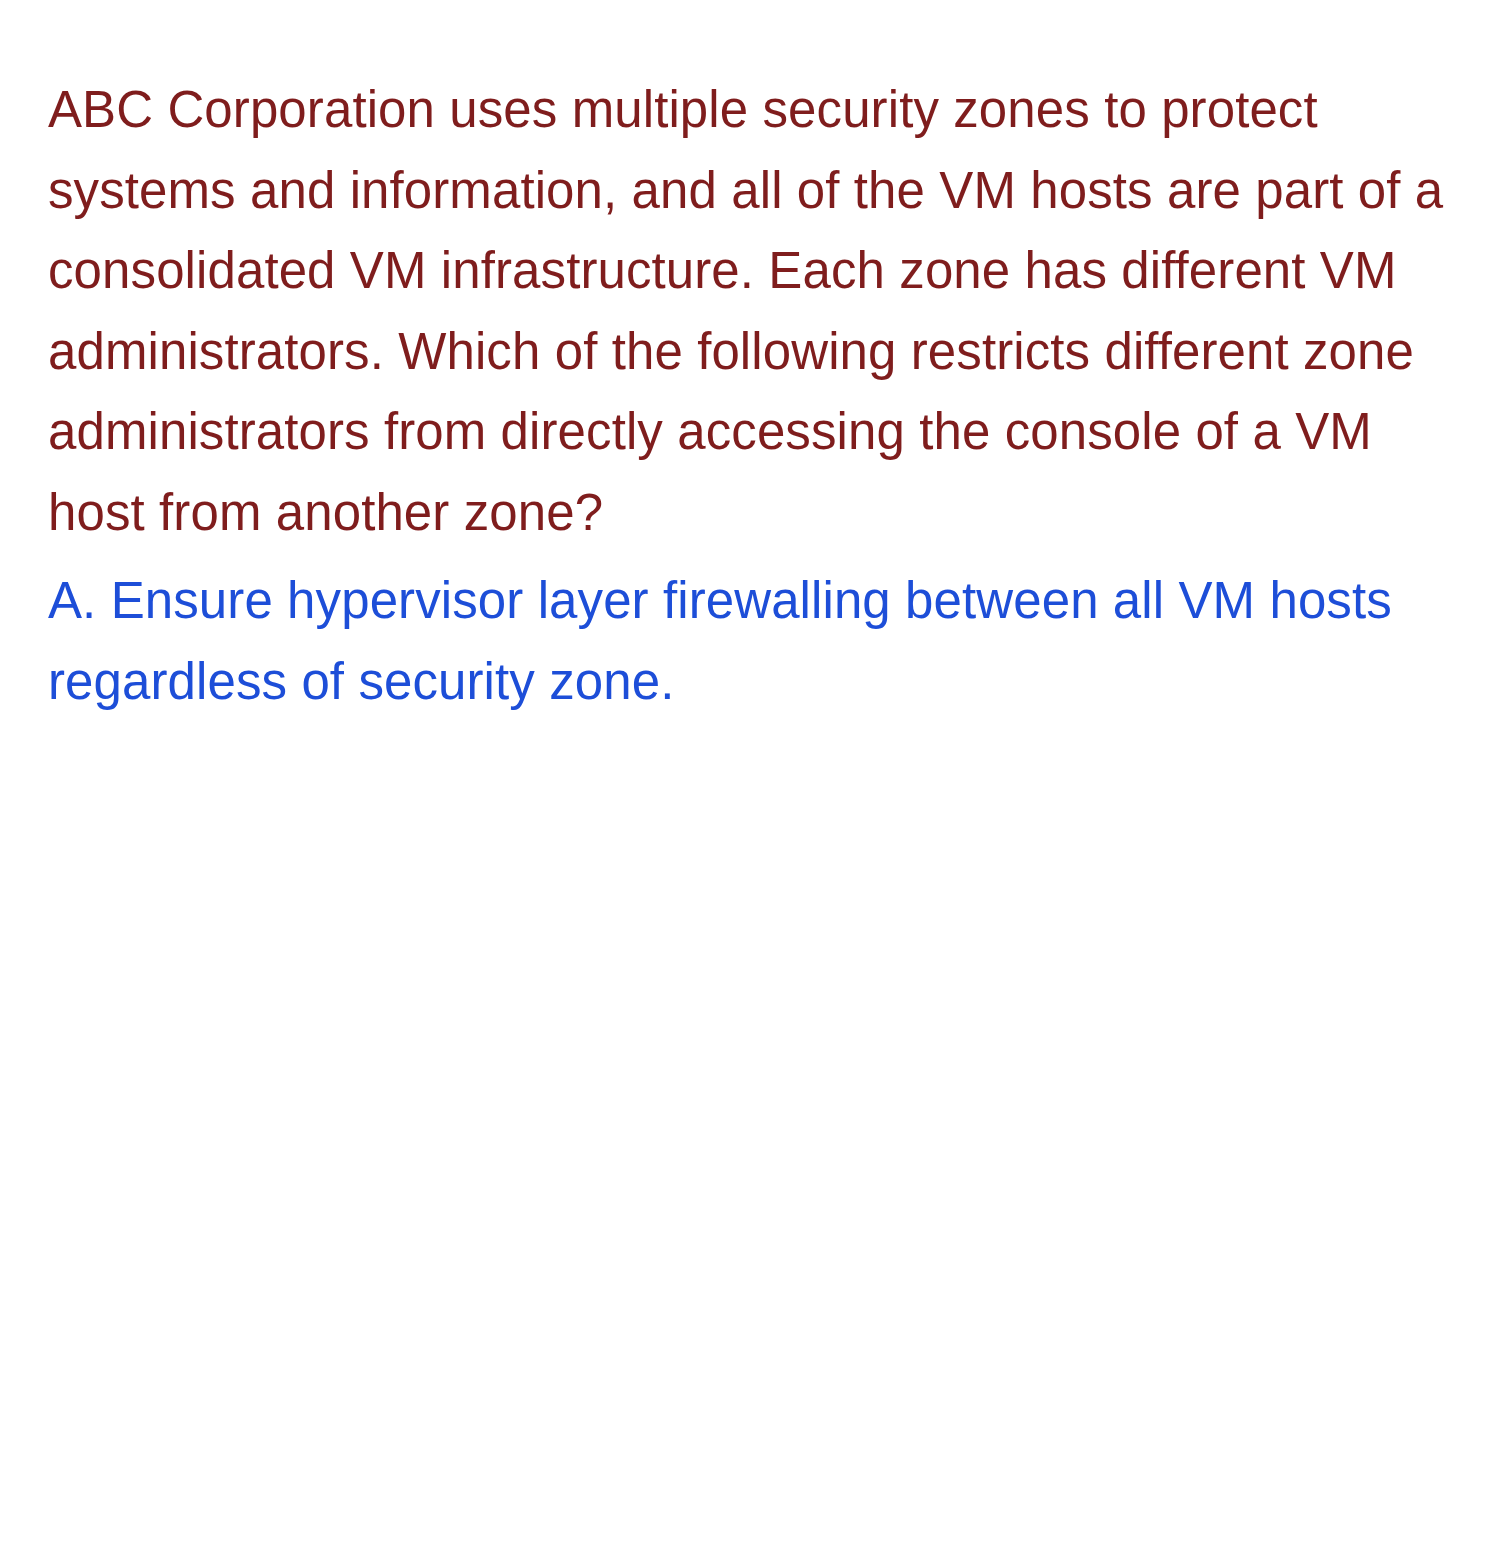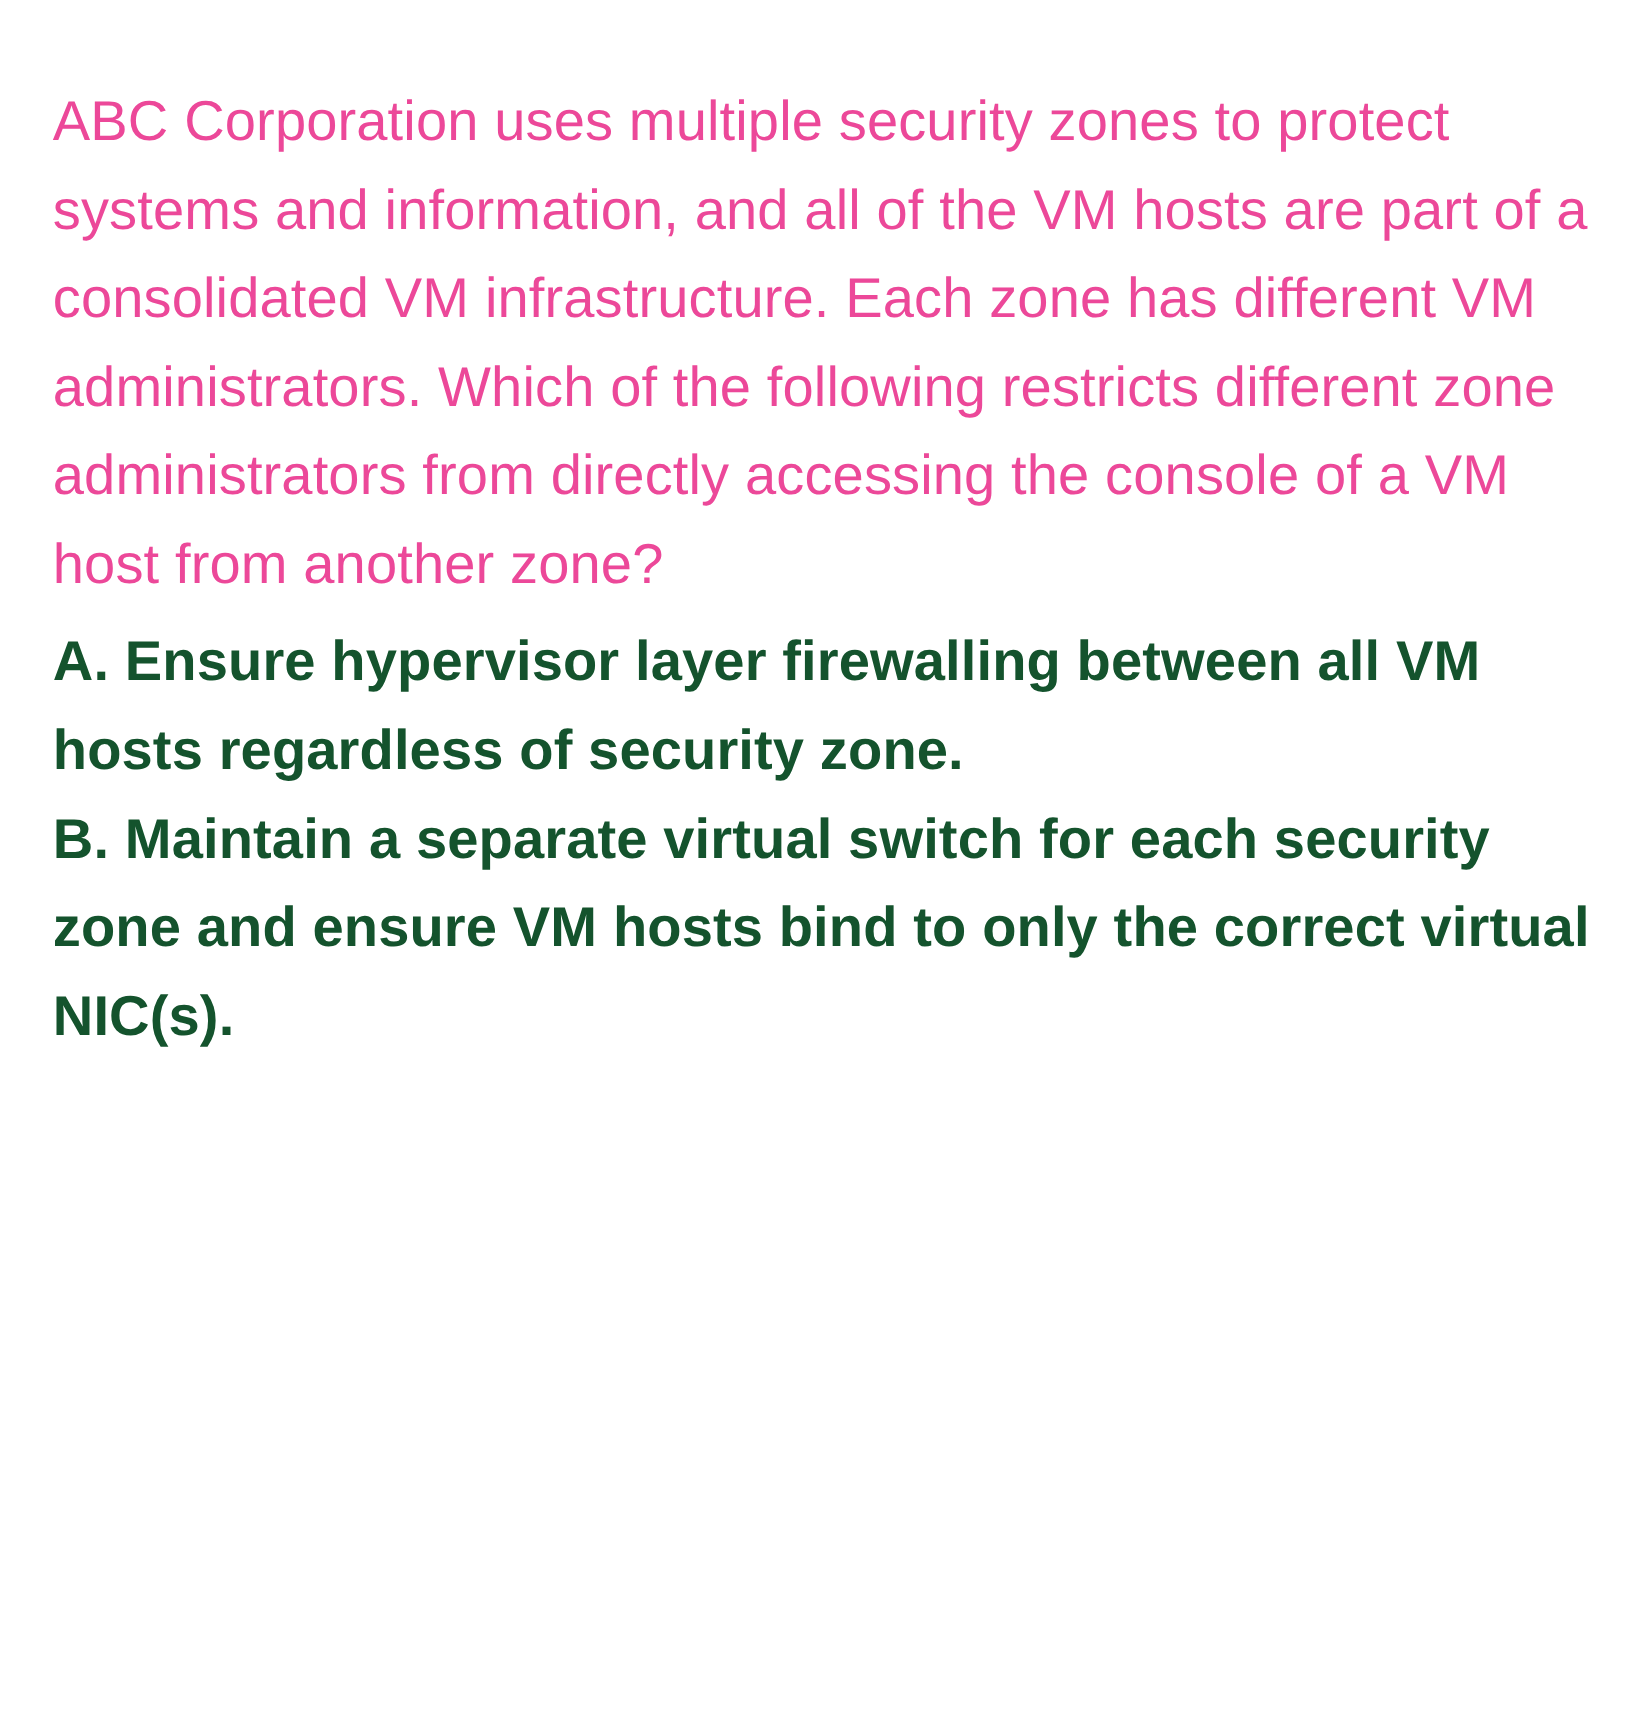--- a/index.html
+++ b/index.html
@@ -11,34 +11,33 @@
       height: 1568px;
       box-sizing: border-box;
     }
     .content {
       padding: 70px 48px 48px 48px;
       box-sizing: border-box;
     }
     .question-text {
       font-size: 51px;
       line-height: 1.58;
-      color: #ec4899;
+      color: #7f1d1d;
       font-weight: 400;
       margin: 0 0 8px 0;
       letter-spacing: 0.1px;
     }
     .option {
       font-size: 51px;
       line-height: 1.58;
-      color: #14532d;
-      font-weight: 700;
+      color: #1d4ed8;
+      font-weight: 400;
       margin: 0;
       letter-spacing: 0.1px;
     }
   </style>
 </head>
 <body>
 
 <div class="content">
   <p class="question-text">ABC Corporation uses multiple security zones to protect systems and information, and all of the VM hosts are part of a consolidated VM infrastructure. Each zone has different VM administrators. Which of the following restricts different zone administrators from directly accessing the console of a VM host from another zone?</p>
   <p class="option">A. Ensure hypervisor layer firewalling between all VM hosts regardless of security zone.</p>
-  <p class="option">B. Maintain a separate virtual switch for each security zone and ensure VM hosts bind to only the correct virtual NIC(s).</p>
 </div>
 
 </body></html>

